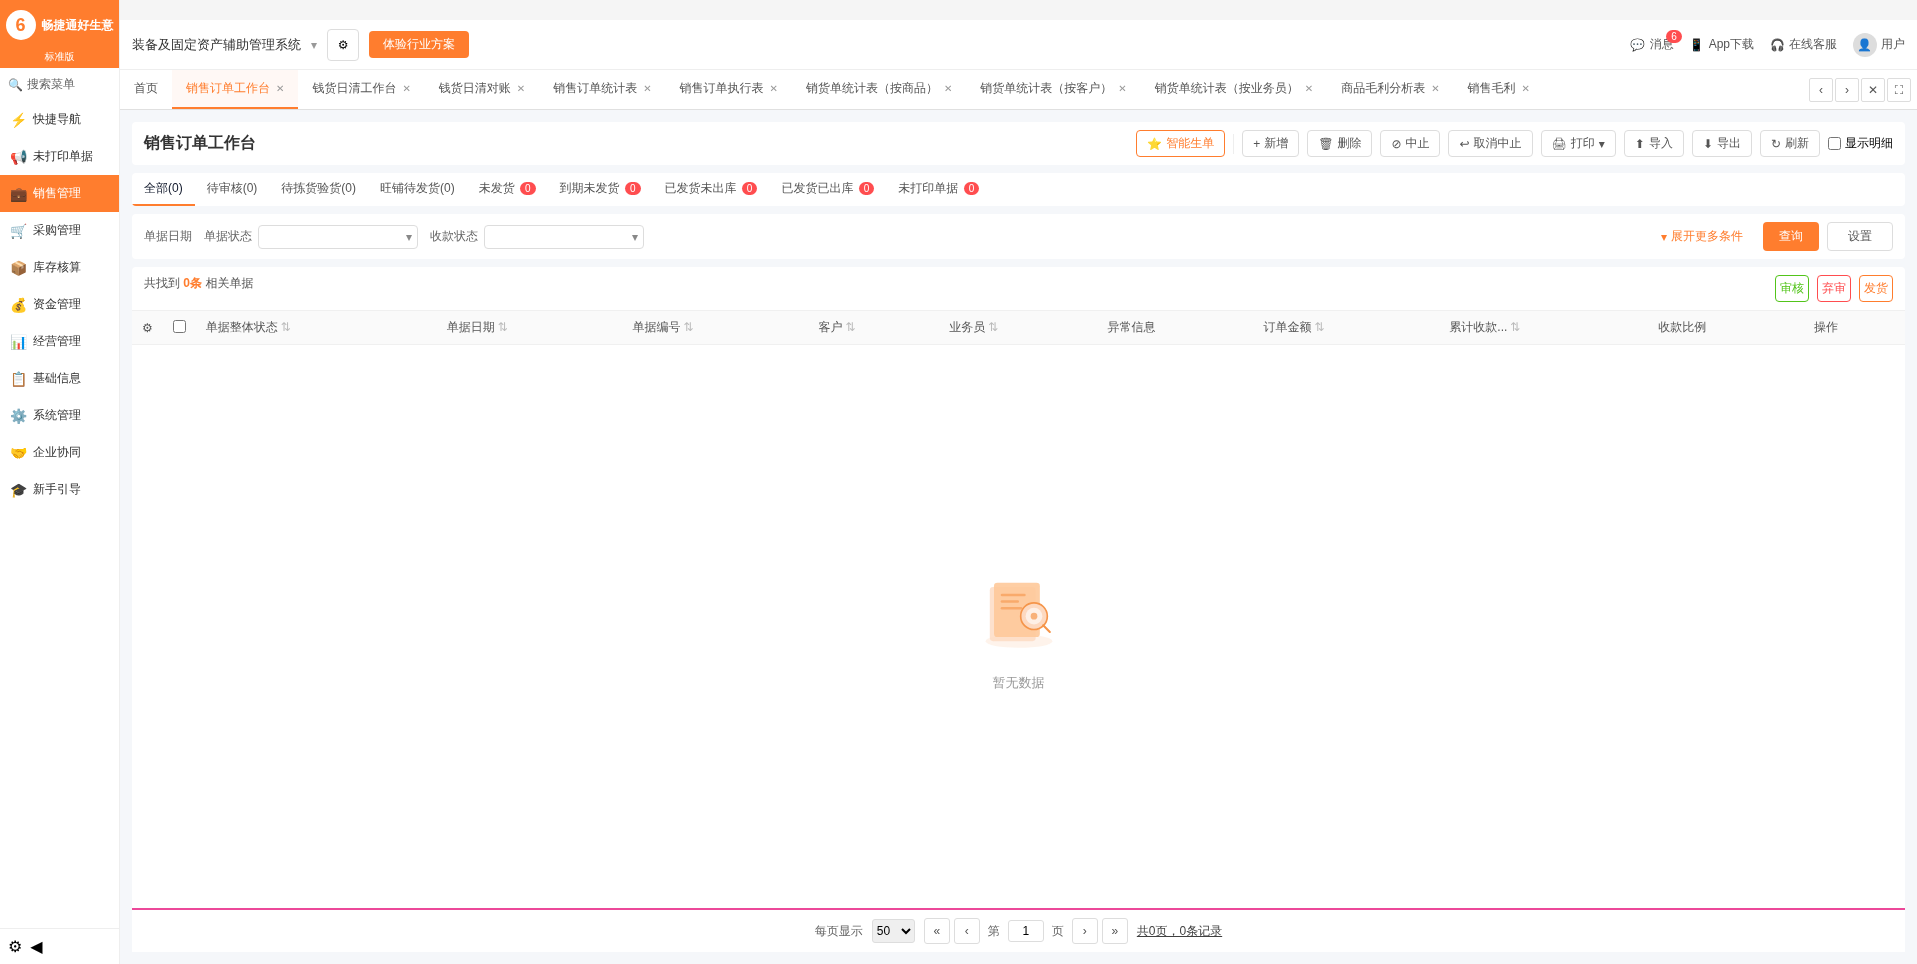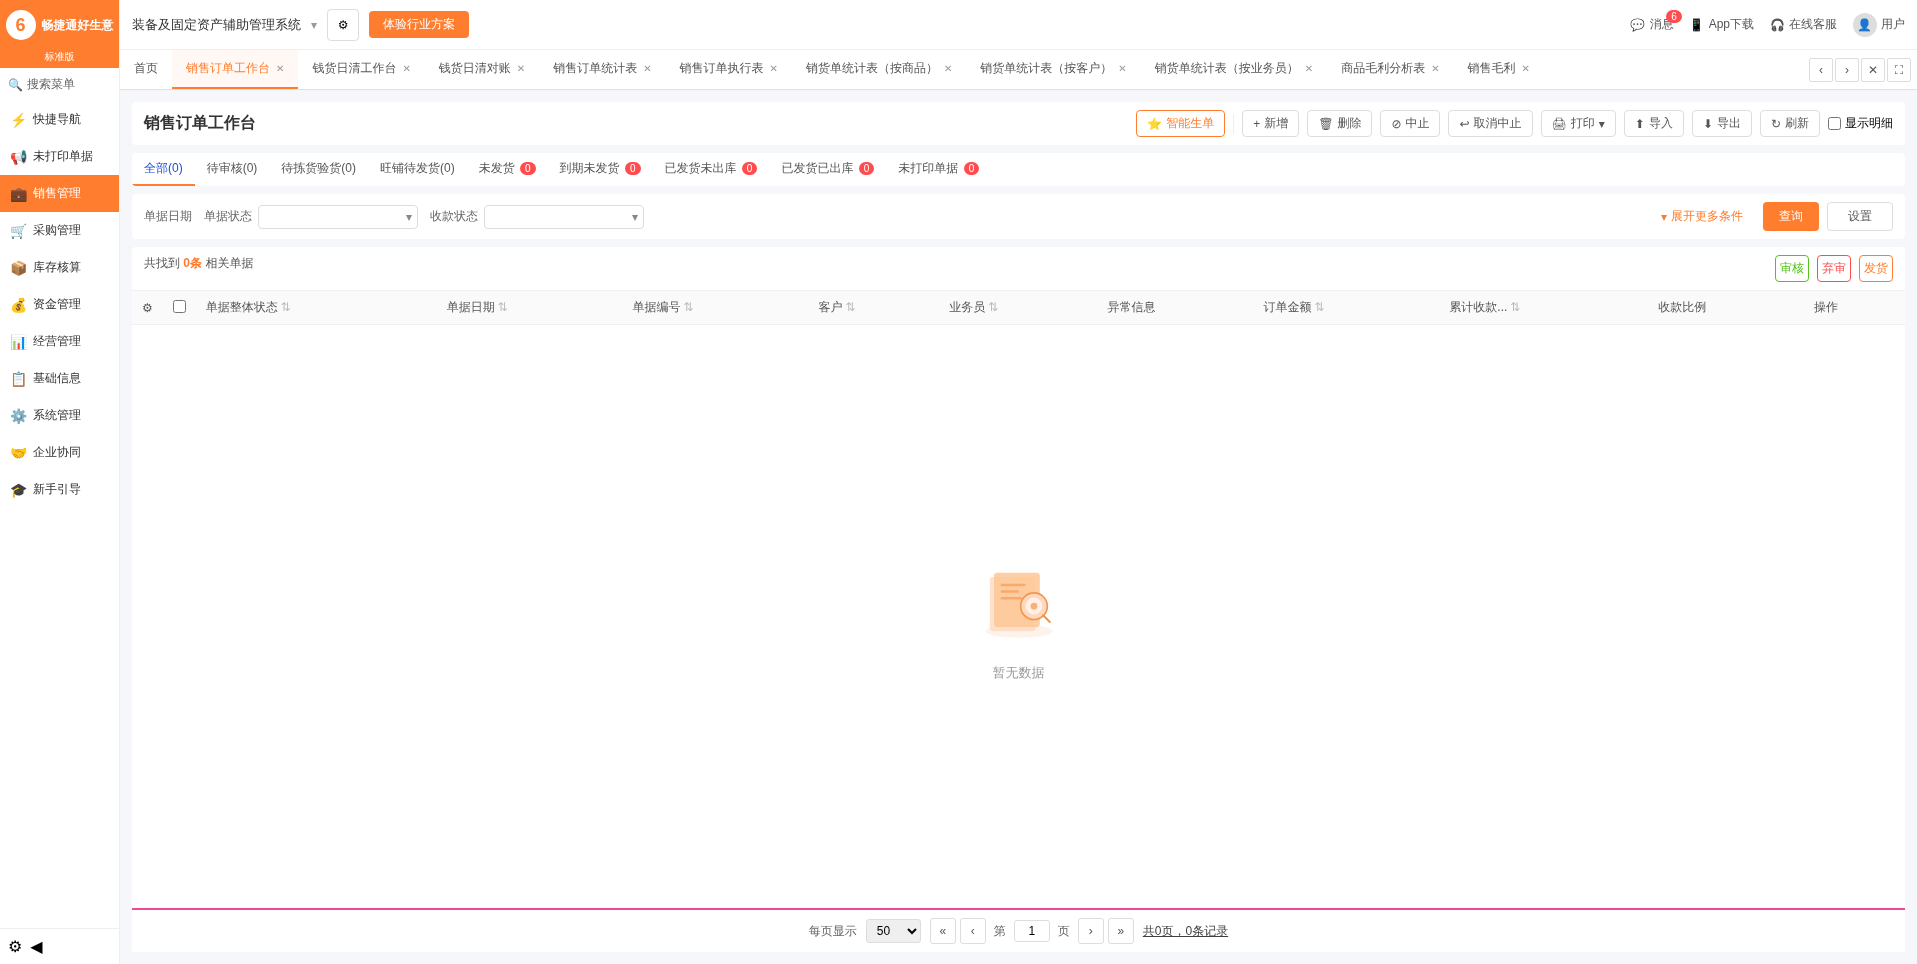--- a/index.html
+++ b/index.html
@@ -13,21 +13,21 @@
     .sidebar-search { padding: 8px; display: flex; align-items: center; gap: 4px; cursor: pointer; color: #666; }
     .sidebar-nav-item { padding: 10px 8px; display: flex; align-items: center; gap: 6px; cursor: pointer; color: #333; border-left: 3px solid transparent; }
     .sidebar-nav-item.active { background: #ff7d2e; color: #fff; border-left-color: #ff7d2e; }
     .sidebar-nav-item .icon { width: 16px; height: 16px; display: flex; align-items: center; justify-content: center; font-size: 14px; }
     .sidebar-bottom { margin-top: auto; padding: 8px; display: flex; gap: 8px; border-top: 1px solid #eee; }
 
     
     .main { flex: 1; display: flex; flex-direction: column; overflow: hidden; }
 
     
-    .topbar { height: 50px; background: #fff; display: flex; align-items: center; padding: 0 12px; gap: 10px; border-bottom: 1px solid #eee; flex-shrink: 0; }
+    .topbar { height: 50px; background: #fff; display: flex; align-items: center; padding: 0 12px; gap: 10px; border-bottom: 1px solid #eee; flex-shrink: 0; margin-top: 20px; }
     .topbar-btn-industry { background: #ff7d2e; color: #fff; border: none; padding: 5px 14px; border-radius: 4px; cursor: pointer; font-size: 12px; }
     .topbar-icons { display: flex; align-items: center; gap: 16px; margin-left: auto; }
     .topbar-icon-item { display: flex; align-items: center; gap: 4px; cursor: pointer; color: #555; font-size: 12px; position: relative; }
     .badge { background: #ff4d4f; color: #fff; border-radius: 10px; padding: 1px 5px; font-size: 10px; position: absolute; top: -6px; right: -8px; }
     .topbar-user { display: flex; align-items: center; gap: 4px; cursor: pointer; color: #555; }
 
     
     .tabbar { background: #fff; display: flex; align-items: center; border-bottom: 1px solid #e0e0e0; flex-shrink: 0; overflow: hidden; }
     .tab-item { padding: 10px 14px; cursor: pointer; color: #555; white-space: nowrap; display: flex; align-items: center; gap: 6px; border-bottom: 2px solid transparent; font-size: 12px; }
     .tab-item.home { color: #555; }
@@ -46,21 +46,21 @@
     .page-header { display: flex; align-items: center; justify-content: space-between; background: #fff; padding: 8px 12px; border-radius: 4px; }
     .page-title { font-size: 16px; font-weight: bold; color: #333; }
     .page-actions { display: flex; gap: 8px; align-items: center; }
     .btn-smart { background: #fff; border: 1px solid #ff7d2e; color: #ff7d2e; padding: 4px 10px; border-radius: 4px; cursor: pointer; display: flex; align-items: center; gap: 4px; }
     .btn-default { background: #fff; border: 1px solid #ddd; color: #555; padding: 4px 10px; border-radius: 4px; cursor: pointer; display: flex; align-items: center; gap: 4px; }
     .separator { width: 1px; height: 20px; background: #eee; }
 
     
     .sub-tabs { display: flex; gap: 0; background: #fff; border-radius: 4px; overflow: hidden; }
     .sub-tab { padding: 7px 12px; cursor: pointer; color: #555; border-bottom: 2px solid transparent; font-size: 12px; white-space: nowrap; }
-    .sub-tab.active { color: #1d4ed8; border-bottom-color: #ff7d2e; }
+    .sub-tab.active { color: #0f172a; border-bottom-color: #ff7d2e; }
     .sub-tab .badge-red { background: #ff4d4f; color: #fff; border-radius: 10px; padding: 1px 5px; font-size: 10px; margin-left: 2px; }
 
     
     .filter-area { background: #fff; padding: 8px 12px; border-radius: 4px; }
     .filter-row { display: flex; align-items: center; gap: 12px; flex-wrap: wrap; }
     .filter-item { display: flex; align-items: center; gap: 6px; }
     .filter-label { color: #666; white-space: nowrap; }
     .date-shortcuts { display: flex; gap: 4px; }
     .date-btn { padding: 2px 6px; border: 1px solid #ddd; border-radius: 2px; cursor: pointer; color: #555; background: #fff; }
     .date-btn.active { background: #ff7d2e; color: #fff; border-color: #ff7d2e; }
@@ -87,21 +87,21 @@
 
     
     .empty-state { display: flex; flex-direction: column; align-items: center; justify-content: center; padding: 60px 0; flex: 1; }
     .empty-icon { width: 100px; height: 100px; position: relative; }
     .empty-icon svg { width: 100%; height: 100%; }
     .empty-text { color: #999; margin-top: 12px; font-size: 13px; }
 
     
     .pagination-bar { display: flex; align-items: center; justify-content: center; padding: 8px 12px; gap: 9px; border-top: 2px solid #ec4899; background: #fff; }
     .page-size-label { color: #666; }
-    .page-size-select { border: 1px solid #ddd; padding: 3px 6px; border-radius: 3px; }
+    .page-size-select { border: 1px solid #ddd; padding: 3px 0; border-radius: 3px; }
     .page-btns { display: flex; align-items: center; gap: 4px; }
     .page-btn { width: 26px; height: 26px; display: flex; align-items: center; justify-content: center; border: 1px solid #ddd; background: #fff; border-radius: 3px; cursor: pointer; color: #555; }
     .page-input { width: 36px; border: 1px solid #ddd; padding: 3px; text-align: center; border-radius: 3px; }
     .page-total { color: #404040; text-decoration: underline; }
 
     
     input[type=checkbox] { cursor: pointer; }
 
     
     .table-scroll { overflow-x: auto; }

